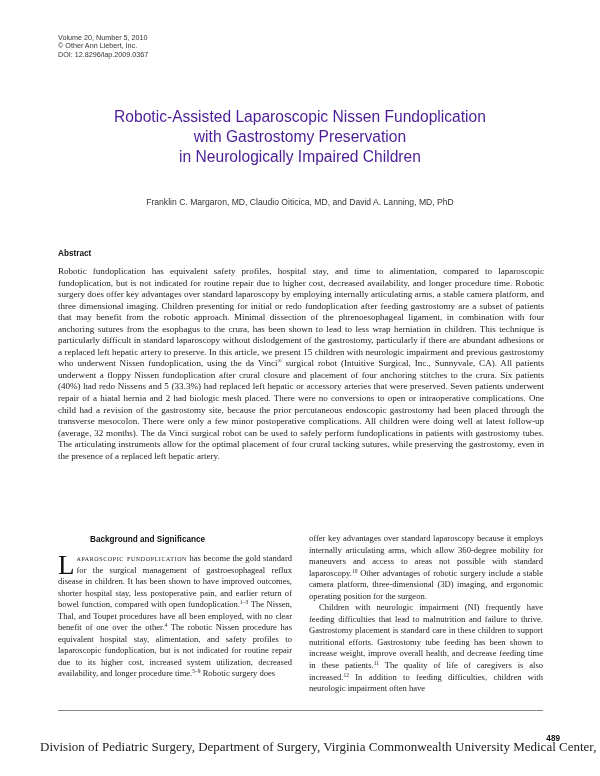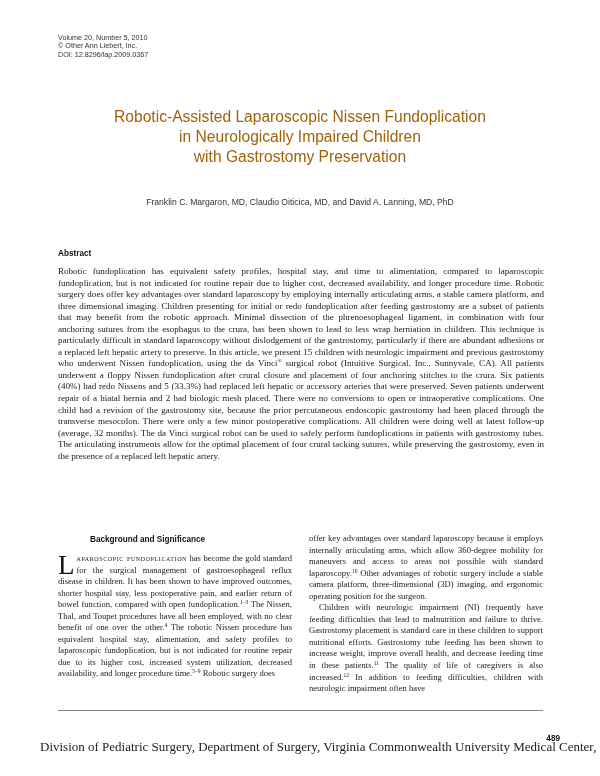--- a/index.html
+++ b/index.html
@@ -4,21 +4,21 @@
 <style>
   html, body { margin: 0; padding: 0; background: #ffffff; }
   body { width: 600px; height: 776px; position: relative; overflow: hidden; color: #1a1a1a; }
   .journal-header {
     position: absolute; left: 58px; top: 34px;
     font-family: "Liberation Sans", sans-serif; font-size: 7.2px; line-height: 8.3px; color: #333;
   }
   .journal-header div { white-space: nowrap; }
   .title {
     position: absolute; left: 40px; top: 107px; width: 520px; text-align: center;
-    font-family: "Liberation Sans", sans-serif; font-size: 15.6px; line-height: 20px; color: #a16207;
+    font-family: "Liberation Sans", sans-serif; font-size: 15.6px; line-height: 20px; color: #4c1d95;
   }
   .authors {
     position: absolute; left: 40px; top: 197px; width: 520px; text-align: center;
     font-family: "Liberation Sans", sans-serif; font-size: 8.6px; color: #333;
   }
   .section-head {
     position: absolute; font-family: "Liberation Sans", sans-serif; font-weight: bold;
     font-size: 8.2px; color: #111;
   }
   .abstract-head { left: 58px; top: 249px; }
@@ -60,22 +60,22 @@
 <body>
 
 <div class="journal-header">
   <div>Volume 20, Number 5, 2010</div>
   <div>© Other Ann Liebert, Inc.</div>
   <div>DOI: 12.8296/lap.2009.0367</div>
 </div>
 
 <div class="title">
   <div>Robotic-Assisted Laparoscopic Nissen Fundoplication</div>
+  <div>with Gastrostomy Preservation</div>
   <div>in Neurologically Impaired Children</div>
-  <div>with Gastrostomy Preservation</div>
 </div>
 
 <div class="authors">Franklin C. Margaron, MD, Claudio Oiticica, MD, and David A. Lanning, MD, PhD</div>
 
 <div class="section-head abstract-head">Abstract</div>
 
 <div class="abstract-body"><span>Robotic fundoplication has equivalent safety profiles, hospital stay, and time to alimentation, compared to laparoscopic fundoplication, but is not indicated for routine repair due to higher cost, decreased availability, and longer procedure time. Robotic surgery does offer key advantages over standard laparoscopy by employing internally articulating arms, a stable camera platform, and three dimensional imaging. Children presenting for initial or redo fundoplication after feeding gastrostomy are a subset of patients that may benefit from the robotic approach. Minimal dissection of the phrenoesophageal ligament, in combination with four anchoring sutures from the esophagus to the crura, has been shown to lead to less wrap herniation in children. This technique is particularly difficult in standard laparoscopy without dislodgement of the gastrostomy, particularly if there are abundant adhesions or a replaced left hepatic artery to preserve. In this article, we present 15 children with neurologic impairment and previous gastrostomy who underwent Nissen fundoplication, using the da Vinci</span><sup>®</sup><span> surgical robot (Intuitive Surgical, Inc., Sunnyvale, CA). All patients underwent a floppy Nissen fundoplication after crural closure and placement of four anchoring stitches to the crura. Six patients (40%) had redo Nissens and 5 (33.3%) had replaced left hepatic or accessory arteries that were preserved. Seven patients underwent repair of a hiatal hernia and 2 had biologic mesh placed. There were no conversions to open or intraoperative complications. One child had a revision of the gastrostomy site, because the prior percutaneous endoscopic gastrostomy had been placed through the transverse mesocolon. There were only a few minor postoperative complications. All children were doing well at latest follow-up (average, 32 months). The da Vinci surgical robot can be used to safely perform fundoplications in patients with gastrostomy tubes. The articulating instruments allow for the optimal placement of four crural tacking sutures, while preserving the gastrostomy, even in the presence of a replaced left hepatic artery.</span></div>
 
 <div class="section-head bg-head">Background and Significance</div>
 

